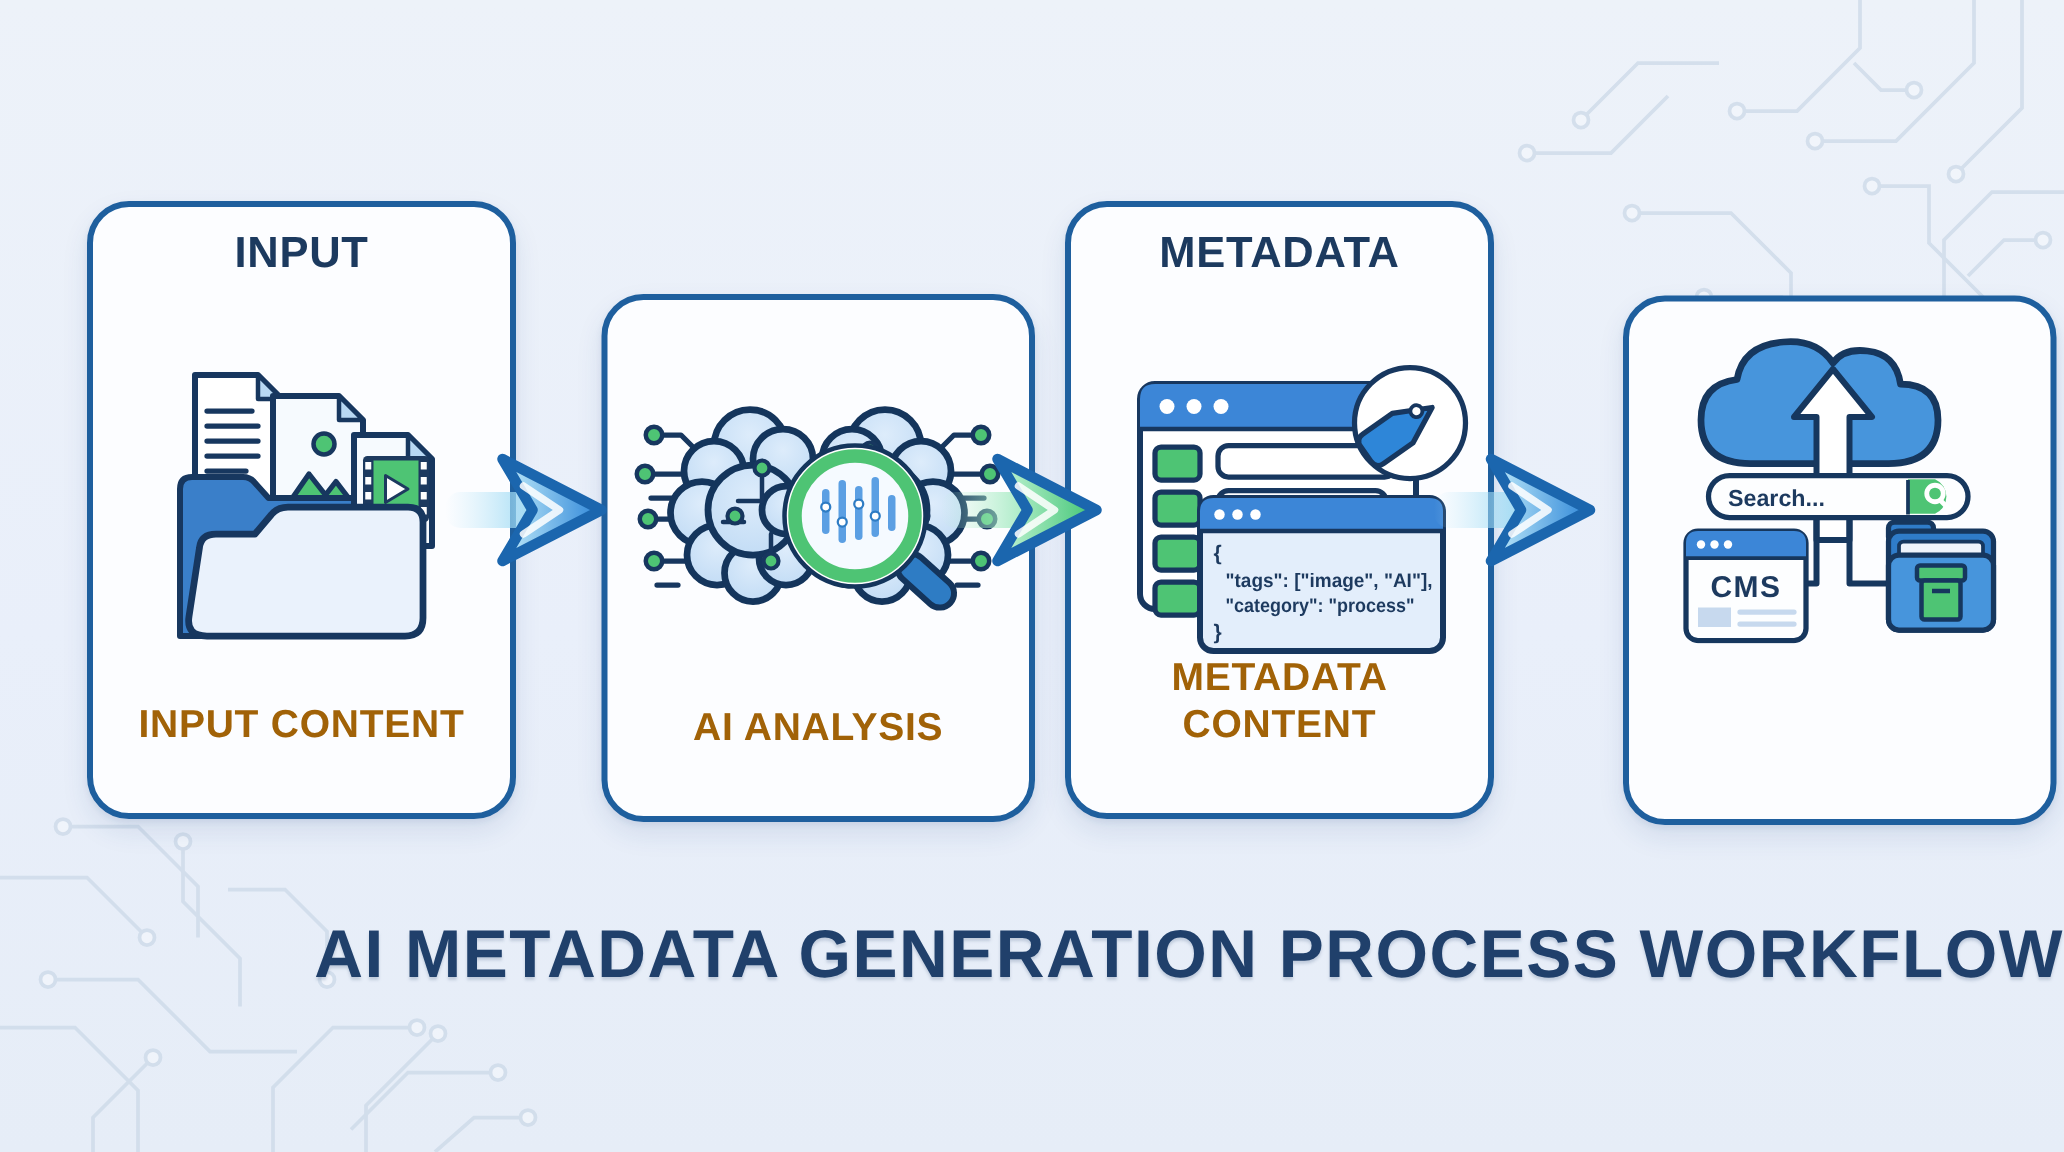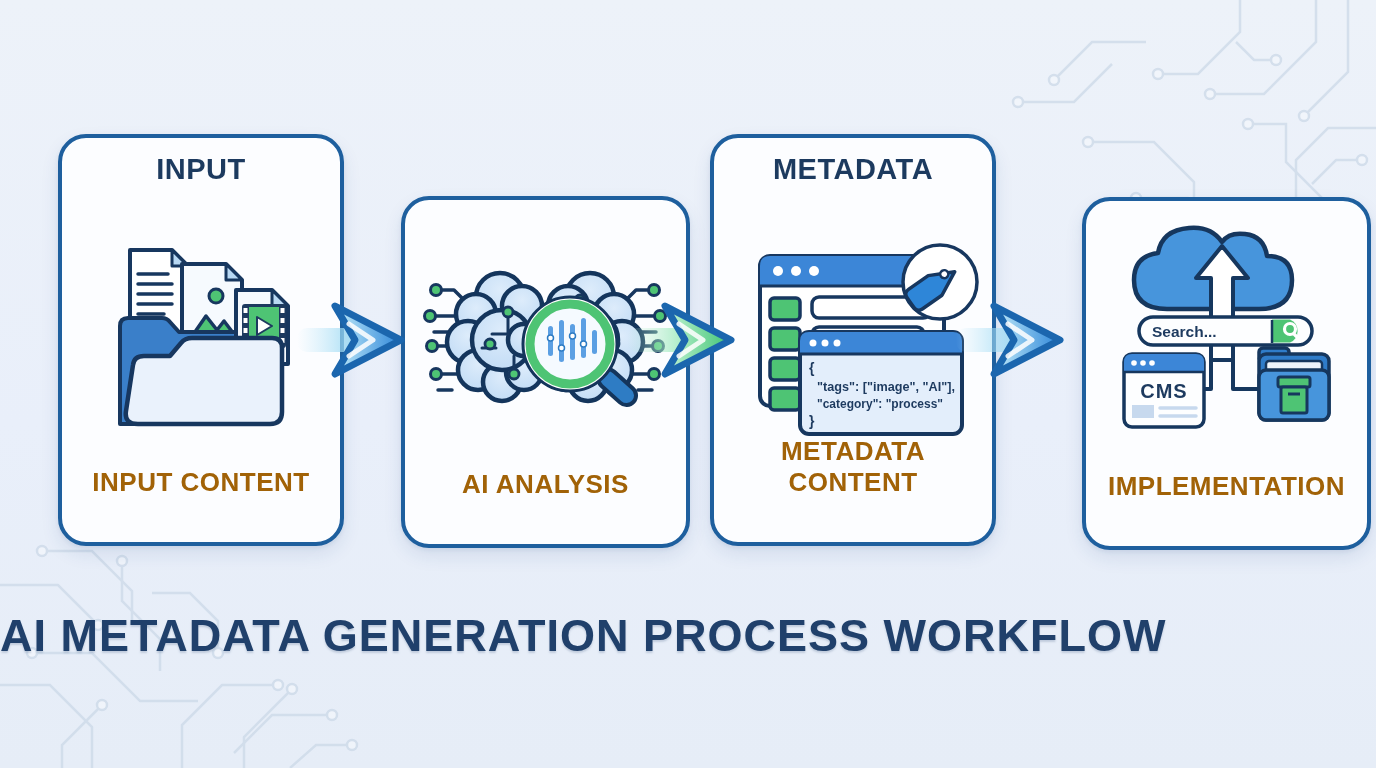--- a/index.html
+++ b/index.html
@@ -23,21 +23,21 @@
   .card-label{
     position:absolute;bottom:44px;left:0;width:100%;text-align:center;
     color:#a16207;font-weight:bold;font-size:26px;letter-spacing:.5px;
   }
   .icon{position:absolute;}
   svg text{font-family:"Liberation Sans",sans-serif;font-weight:bold;fill:#1d3a5f;}
 
   .arrow{position:absolute;width:110px;height:80px;}
 
   .title{
-    position:absolute;top:610px;left:0;width:100%;text-align:left;
+    position:absolute;top:610px;left:0;width:100%;text-align:right;
     color:#20406b;font-weight:bold;font-size:45px;letter-spacing:1px;
     text-shadow:0 2px 2px rgba(120,140,170,.35);
   }
 </style>
 </head>
 <body>
 
 <div class="stage">
 
   <svg class="circuit" style="right:0;top:0;" width="380" height="255" viewBox="0 0 380 255">
@@ -327,21 +327,20 @@
         <rect x="155" y="140" width="70" height="66" rx="7" fill="#2f7cc9" stroke="#16375e" stroke-width="3.5"></rect>
         <rect x="162" y="147" width="56" height="12" rx="3" fill="#eef4fb" stroke="#16375e" stroke-width="2.5"></rect>
         <rect x="155" y="156" width="70" height="50" rx="7" fill="#4795dc" stroke="#16375e" stroke-width="3.5"></rect>
         <g>
           <rect x="174" y="163" width="32" height="10" rx="2" fill="#4ec474" stroke="#16375e" stroke-width="3"></rect>
           <rect x="177" y="173" width="26" height="26" rx="2" fill="#4ec474" stroke="#16375e" stroke-width="3"></rect>
           <line x1="184" y1="180" x2="196" y2="180" stroke="#16375e" stroke-width="3"></line>
         </g>
       </g>
     </svg>
-    <div class="card-label">IMPLEMENTATION</div>
   </div>
 
   <svg class="arrow" style="left:297px;top:300px;" viewBox="0 0 110 80">
     <defs>
       <linearGradient id="ga1" x1="0" y1="0" x2="1" y2="0">
         <stop offset="0%" stop-color="#c2ecfa"></stop>
           <stop offset="100%" stop-color="#2e86d8"></stop>
       </linearGradient>
       <linearGradient id="gs1" x1="0" y1="0" x2="1" y2="0">
         <stop offset="0%" stop-color="#bfe7f8" stop-opacity="0"></stop>

